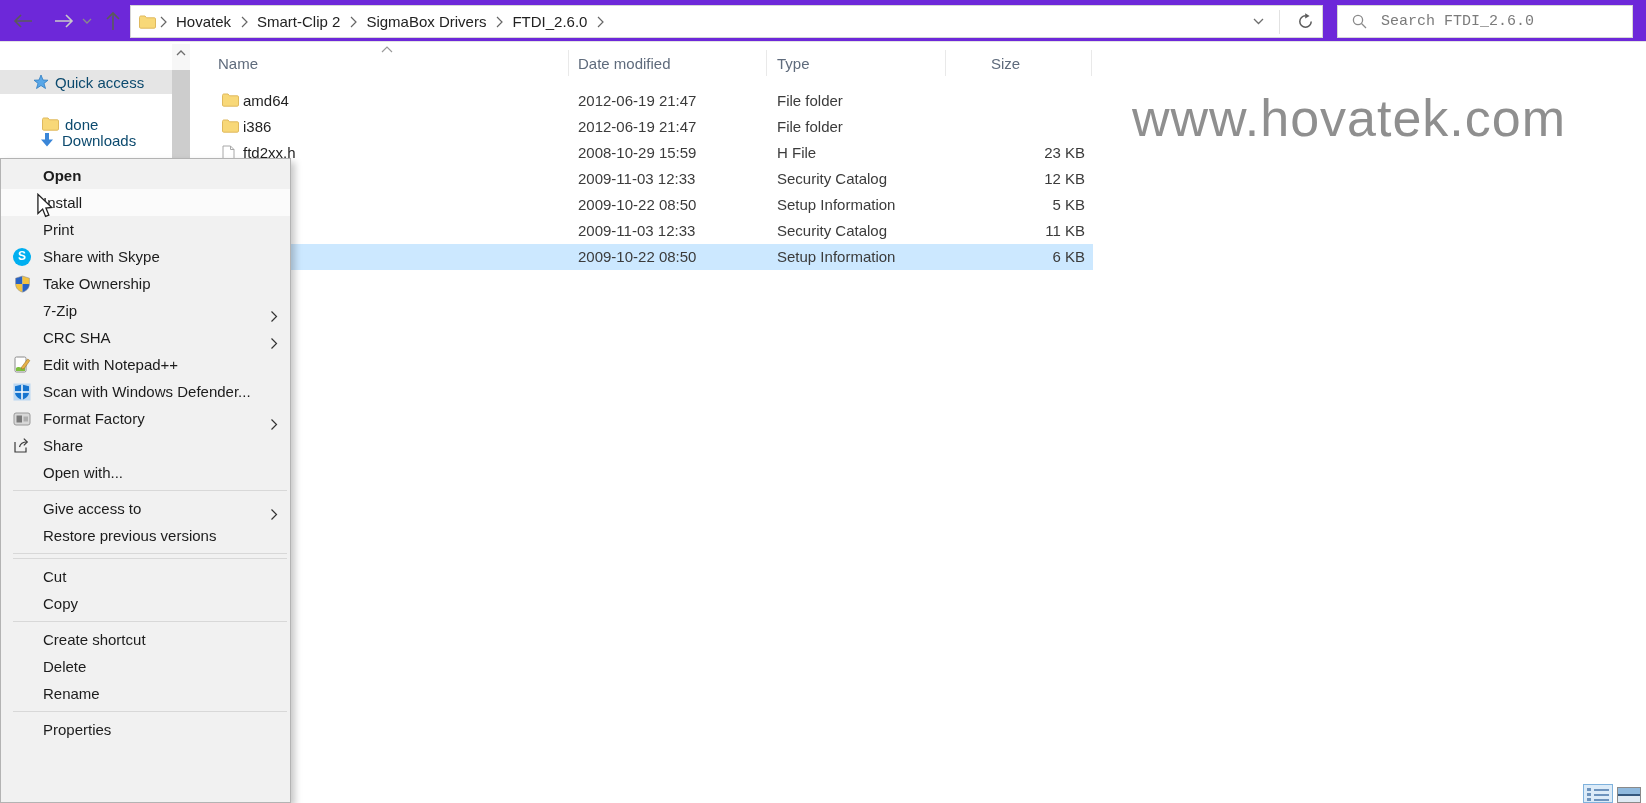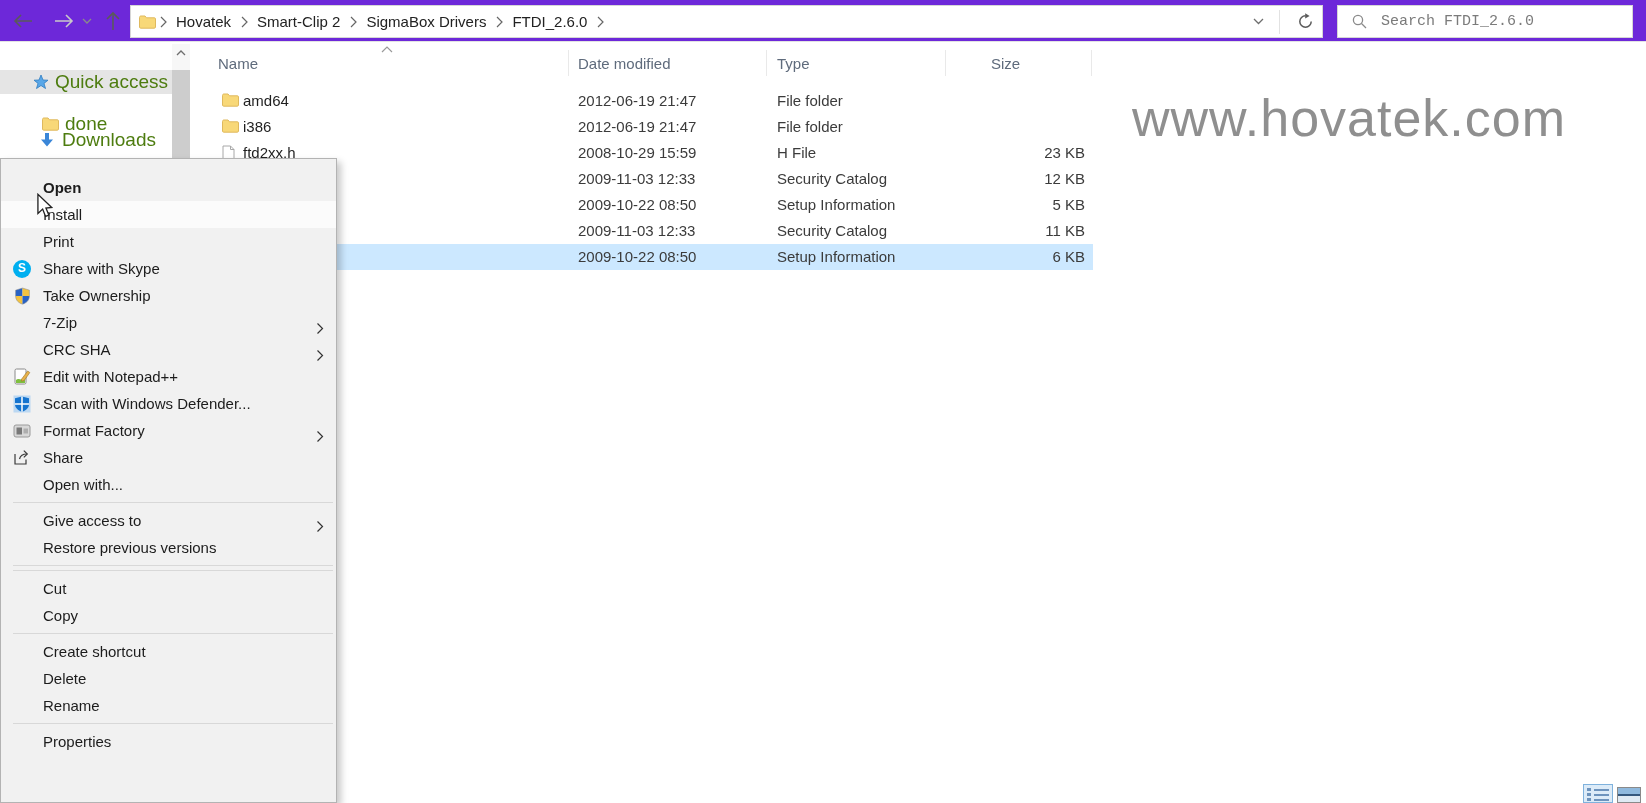--- a/index.html
+++ b/index.html
@@ -22,21 +22,21 @@
   .searchbox {
     position:absolute; left:1337px; top:5px; width:296px; height:33px;
     border:1px solid #d6d6d6; background:#fff; display:flex; align-items:center; padding-left:14px;
   }
   .searchbox input {
     border:none; outline:none; flex:1; font-family:Liberation Mono, monospace;
     font-size:15px; color:#333; margin-left:14px; background:transparent;
   }
   .searchbox input::placeholder { color:#7b7b7b; opacity:1; }
   
-  .side-item { position:absolute; left:0; width:172px; height:24px; display:flex; align-items:center; font-size:19px; color:#4d7c0f; }
+  .side-item { position:absolute; left:0; width:172px; height:24px; display:flex; align-items:center; font-size:15px; color:#0c4a6e; }
   .side-item.sel { background:#e5e5e5; }
   .side-scroll { position:absolute; left:172px; top:44px; width:18px; height:114px; background:#f7f7f7; }
   .side-thumb { position:absolute; left:0; top:26px; width:18px; height:88px; background:#cdcdcd; }
   
   .colhead { position:absolute; top:55px; font-size:15px; color:#5f6b7c; white-space:nowrap; cursor:default; }
   .colsep { position:absolute; top:50px; width:1px; height:26px; background:#e9e9e9; }
   .rows { position:absolute; left:215px; top:88px; width:878px; }
   .frow { position:relative; height:26px; font-size:15px; color:#1f1f1f; }
   .frow.sel { background:#cce8ff; }
   .fcell { position:absolute; top:4px; white-space:nowrap; }
@@ -45,23 +45,23 @@
   .c-date { left:363px; color:#3b3b3b; }
   .c-type { left:562px; color:#3b3b3b; }
   .c-size { left:700px; width:170px; text-align:right; color:#3b3b3b; }
   
   .watermark {
     position:absolute; left:1132px; top:88px; width:380px;
     font-size:52px; color:#8f8f8f; letter-spacing:1px; white-space:nowrap;
   }
   
   .cmenu {
-    position:absolute; left:0; top:158px; width:337px; height:645px;
+    position:absolute; left:0; top:158px; width:291px; height:645px;
     background:#f1f1f1; border:1px solid #b3b3b3; box-shadow:4px 4px 7px rgba(0,0,0,.22);
-    padding-top:15px; z-index:10;
+    padding-top:3px; z-index:10;
   }
   .mi { position:relative; height:27px; line-height:27px; padding-left:42px; font-size:15px; color:#1c1c1c; white-space:nowrap; }
   .mi.bold { font-weight:bold; }
   .mi.hover { background:#fbfbfb; }
   .mi .ico { position:absolute; left:11px; top:4px; width:20px; height:19px; display:flex; align-items:center; justify-content:center; }
   .mi .sub { position:absolute; right:12px; top:7px; }
   .msep { height:1px; background:#d8d8d8; margin:4px 3px 4px 12px; }
   
   .skype { width:18px; height:18px; border-radius:50%; background:#00aff0; color:#fff; font-size:12px; font-weight:bold; display:flex; align-items:center; justify-content:center; }
   

